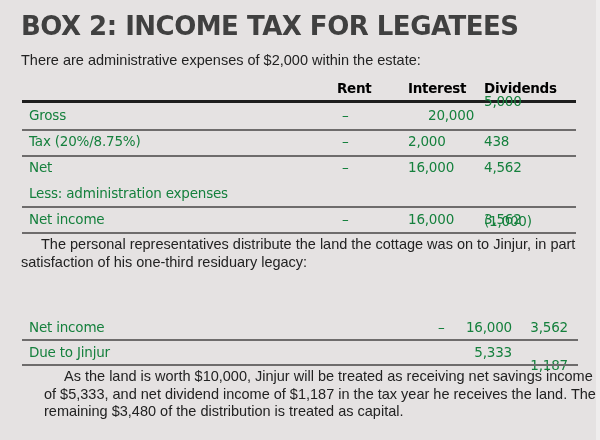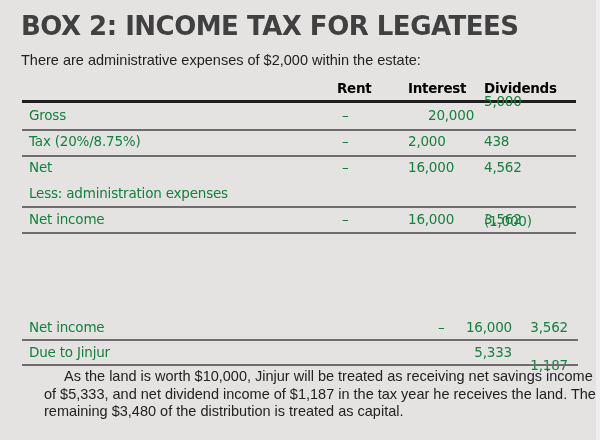--- a/index.html
+++ b/index.html
@@ -106,20 +106,21 @@
   <div>
     <div class="cell" style="left:29px; top:210px;">Net income</div>
     <div class="cell" style="left:342px; top:210px;">–</div>
     <div class="cell" style="left:408px; top:210px;">16,000</div>
     <div class="cell" style="left:484px; top:210px;">3,562</div>
   </div>
   <div class="rule" style="top:232px;"></div>
 </div>
 
 <div class="para" style="top:236px;">
+  <p>The personal representatives distribute the land the cottage was on to Jinjur, in part satisfaction of his one-third residuary legacy:</p>
 </div>
 
 <div>
   <div>
     <div class="cell" style="left:29px; top:318px;">Net income</div>
     <div class="cell" style="left:438px; top:318px;">–</div>
     <div class="cell r" style="left:452px; width:60px; top:318px;">16,000</div>
     <div class="cell r" style="left:517px; width:51px; top:318px;">3,562</div>
   </div>
   <div class="rule" style="top:339px; width:556px;"></div>

